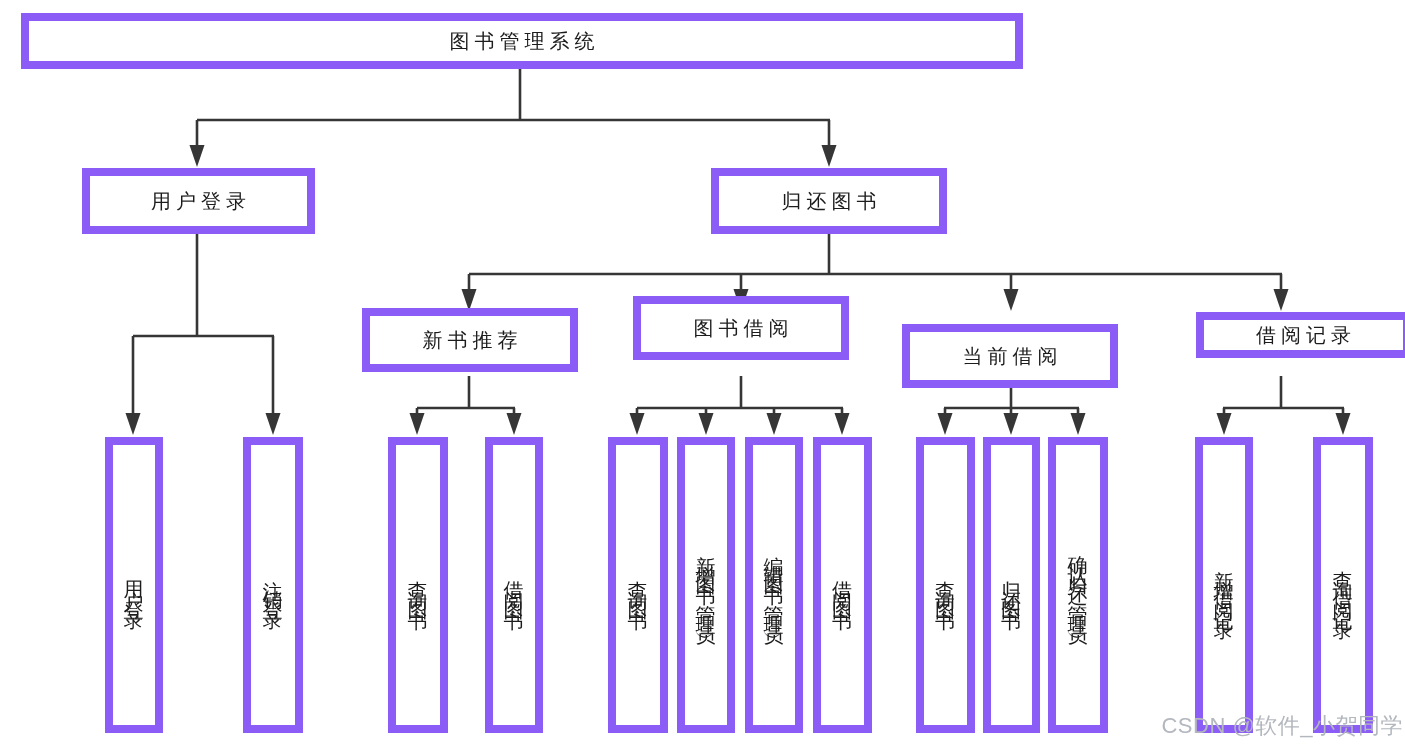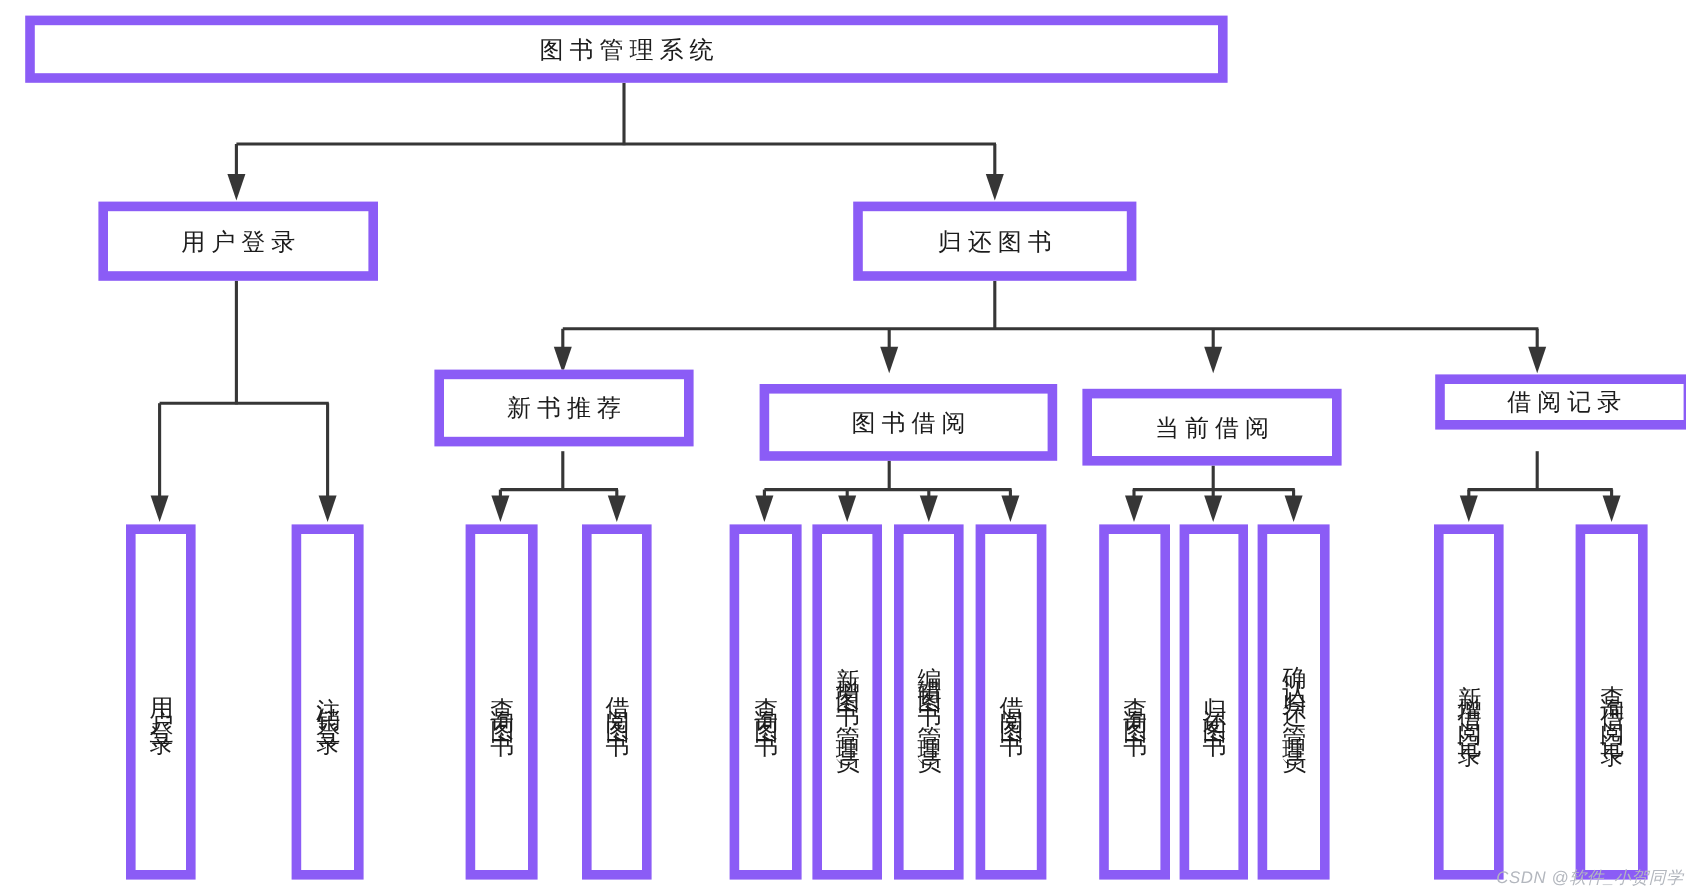--- a/index.html
+++ b/index.html
@@ -17,21 +17,21 @@
   }
   .box.h span{
     font-size:20px;letter-spacing:5px;text-indent:5px;white-space:nowrap;
   }
   .box.v span{
     writing-mode:vertical-rl;text-orientation:mixed;
     font-size:20px;letter-spacing:10px;line-height:1;white-space:nowrap;
   }
   #watermark{
     position:absolute;right:2px;bottom:6px;z-index:3;
-    font-size:14px;letter-spacing:0.5px;color:#b3b7be;white-space:nowrap;font-style:italic;
+    font-size:22px;letter-spacing:0.5px;color:#b3b7be;white-space:nowrap;
   }
 </style>
 </head>
 <body>
 
 <svg id="connectors" viewBox="0 0 1405 747" xmlns="http://www.w3.org/2000/svg">
     <line x1="520" y1="69" x2="520" y2="121" stroke="#363636" stroke-width="2.6"></line>
     <line x1="197" y1="120" x2="830" y2="120" stroke="#363636" stroke-width="2.6"></line>
     <line x1="197" y1="233" x2="197" y2="337" stroke="#363636" stroke-width="2.6"></line>
     <line x1="133" y1="336" x2="274" y2="336" stroke="#363636" stroke-width="2.6"></line>
@@ -92,21 +92,21 @@
 <div class="box h" style="left:82px;top:168px;width:233px;height:66px">
   <span>用户登录</span>
 </div>
 <div class="box h" style="left:711px;top:168px;width:236px;height:66px">
   <span>归还图书</span>
 </div>
 
 <div class="box h" style="left:362px;top:308px;width:216px;height:64px">
   <span>新书推荐</span>
 </div>
-<div class="box h" style="left:633px;top:320px;width:248px;height:64px">
+<div class="box h" style="left:633px;top:296px;width:216px;height:64px">
   <span>图书借阅</span>
 </div>
 <div class="box h" style="left:902px;top:324px;width:216px;height:64px">
   <span>当前借阅</span>
 </div>
 <div class="box h" style="left:1196px;top:312px;width:215px;height:46px">
   <span>借阅记录</span>
 </div>
 
 <div class="box v" style="left:105px;top:437px;width:58px;height:296px">

